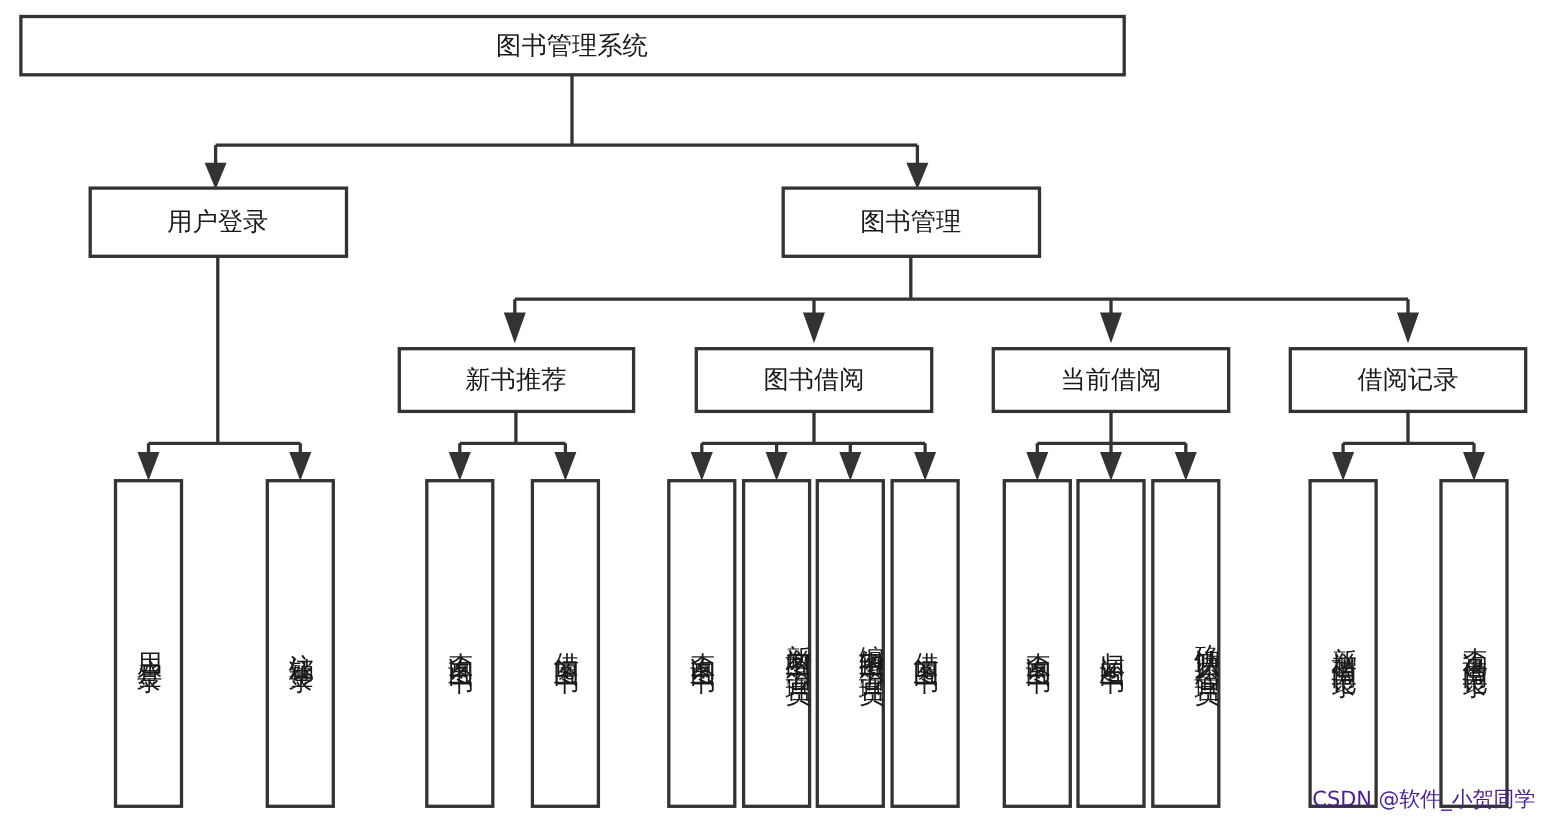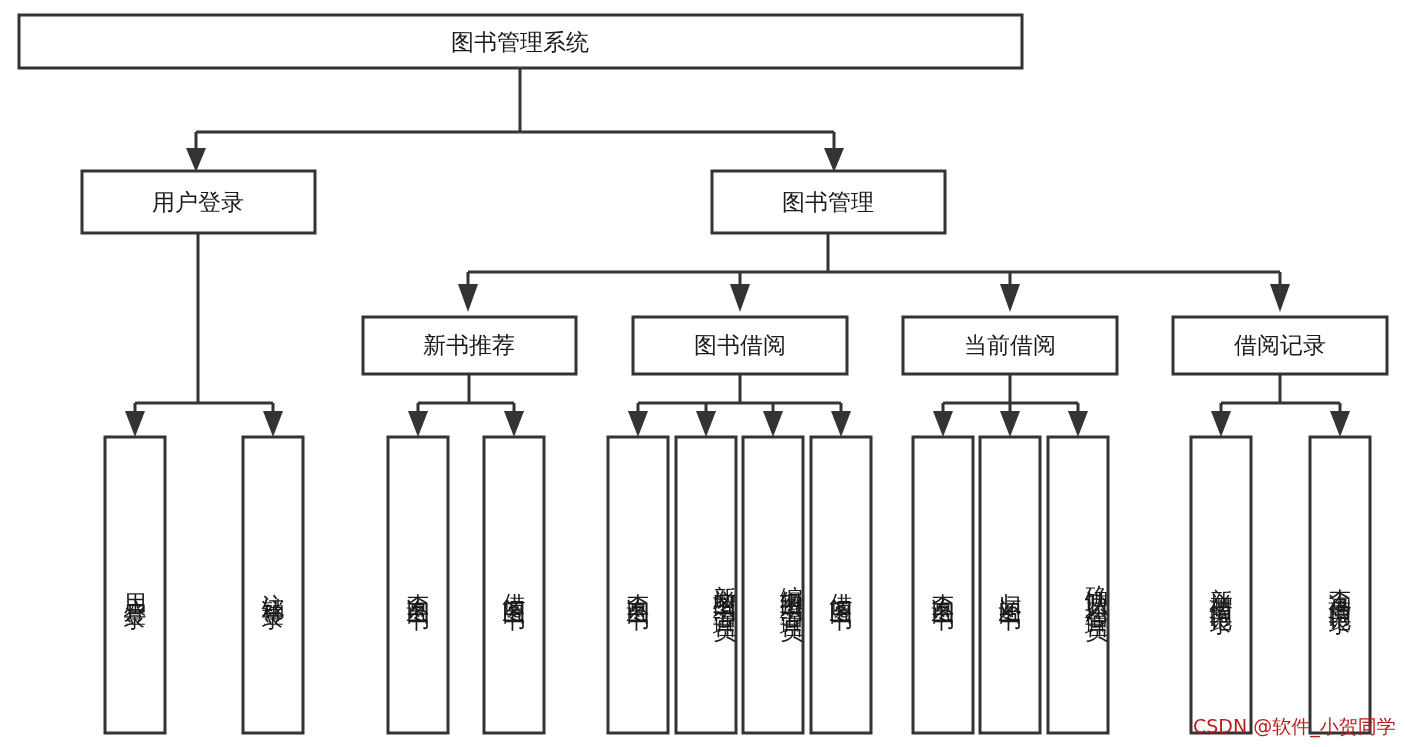--- a/index.html
+++ b/index.html
@@ -58,21 +58,21 @@
     color: #1a1a1a;
     letter-spacing: 5px;
     text-align: center;
     white-space: nowrap;
     pointer-events: none;
   }
   .watermark {
     position: absolute;
     font-family: "DejaVu Sans", "Liberation Sans", sans-serif;
     font-size: 19px;
-    color: #b91c1c;
+    color: #4c1d95;
     white-space: nowrap;
   }
 </style>
 </head>
 <body>
 
 <div id="diagram-root">
 
   <svg id="tree-svg" viewBox="0 0 1405 747">
 

